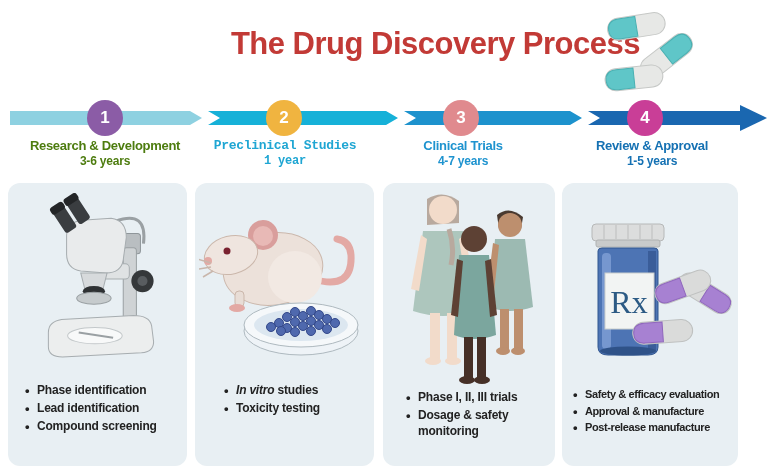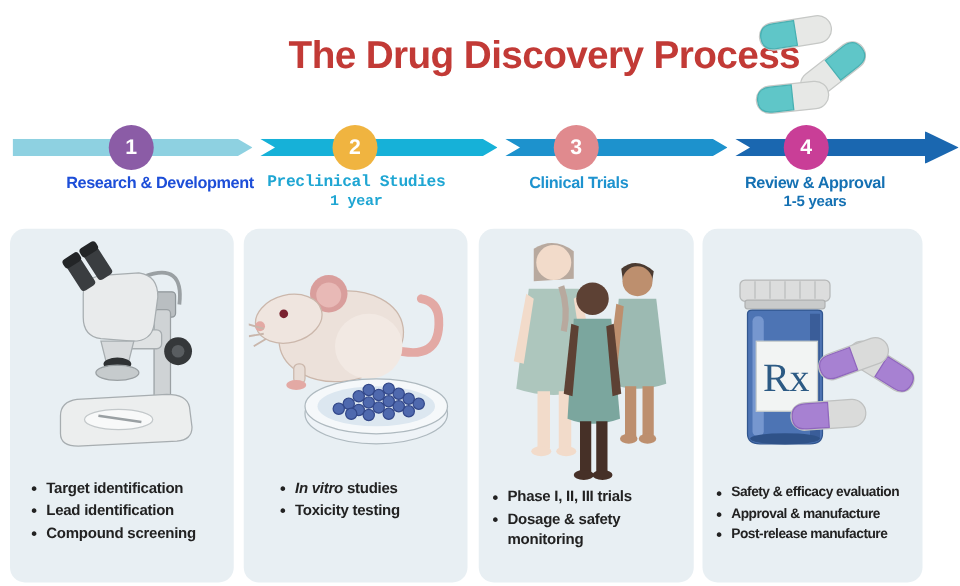--- a/index.html
+++ b/index.html
@@ -56,21 +56,21 @@
   ul.bullets{
     list-style:none;margin:0;padding:0;position:absolute;
     font-size:12px;font-weight:700;color:#222222;line-height:1.32;
     letter-spacing:-0.2px;
   }
   ul.bullets li{position:relative;padding-left:13px;margin-bottom:2px;}
   ul.bullets li::before{content:"\2022";position:absolute;left:1px;top:-1px;font-size:13px;}
   ul.bullets em{font-style:italic;}
   .p1 .bullets{left:16px;top:200px;width:156px;}
   .p2 .bullets{left:28px;top:200px;width:148px;}
-  .p3 .bullets{left:10px;top:207px;width:122px;}
+  .p3 .bullets{left:22px;top:207px;width:122px;}
   .p4 .bullets{left:10px;top:204px;width:166px;font-size:11px;letter-spacing:-0.4px;white-space:nowrap;}
 </style>
 </head>
 <body>
 
 <div class="canvas">
 
   <div class="title" style="color: rgb(194, 58, 54);">The Drug Discovery Process</div>
 
   <svg class="header-pills" viewBox="0 0 130 102">
@@ -94,29 +94,31 @@
     <div class="seg seg-mid seg3" style="background: rgb(29, 146, 205);"></div>
     <div class="seg seg-last seg4" style="background: rgb(26, 103, 176);"></div>
     <div class="arrowhead" style="background: rgb(26, 103, 176);"></div>
   </div>
 
   <div class="stage-circle c1" style="background: rgb(139, 92, 166);">1</div>
   <div class="stage-circle c2" style="background: rgb(240, 180, 64);">2</div>
   <div class="stage-circle c3" style="background: rgb(224, 138, 142);">3</div>
   <div class="stage-circle c4" style="background: rgb(201, 62, 151);">4</div>
 
-  <div class="stage-label l1" style="color: #1d4ed8; margin-left: 23px;">
+  <div class="stage-label l1" style="color: #4d7c0f;">
     <div class="name">Research &amp; Development</div>
+    <div class="dur">3-6 years</div>
   </div>
   <div class="stage-label l2" style="color: rgb(31, 166, 211); font-family: Liberation Mono, monospace;">
     <div class="name">Preclinical Studies</div>
     <div class="dur">1 year</div>
   </div>
   <div class="stage-label l3" style="color: rgb(30, 147, 207);">
     <div class="name">Clinical Trials</div>
+    <div class="dur">4-7 years</div>
   </div>
   <div class="stage-label l4" style="color: rgb(21, 113, 179);">
     <div class="name">Review &amp; Approval</div>
     <div class="dur">1-5 years</div>
   </div>
 
   <div class="panel p1">
     <svg class="illus" viewBox="0 0 130 170">
       <path d="M78 28 Q110 16 106 50" stroke="#9aa0a3" stroke-width="3" fill="none"></path>
       <rect x="83" y="40" width="20" height="20" rx="3" fill="#b9bec1" stroke="#8f969a"></rect>
@@ -132,21 +134,21 @@
         <rect x="41" y="2" width="15" height="8" rx="3" fill="#232527"></rect>
       </g>
       <path d="M44 79 L70 79 L66 95 L48 95 Z" fill="#d7dadc" stroke="#a7adb0"></path>
       <ellipse cx="57" cy="97" rx="11" ry="5" fill="#2e3133"></ellipse>
       <ellipse cx="57" cy="104" rx="17" ry="6" fill="#c6cbcd" stroke="#9aa0a3"></ellipse>
       <path d="M12 138 Q12 127 25 125 L96 121 Q112 121 114 131 L116 147 Q116 157 104 158 L26 162 Q12 162 12 152 Z" fill="#eceeee" stroke="#a7adb0"></path>
       <ellipse cx="58" cy="141" rx="27" ry="8" fill="#f8f9f9" stroke="#c3c8ca"></ellipse>
       <path d="M42 138 L76 143" stroke="#9aa0a3" stroke-width="2"></path>
     </svg>
     <ul class="bullets">
-      <li><em></em><span>Target identification</span></li>
+      <li><em></em><span>Phase identification</span></li>
       <li><em></em><span>Lead identification</span></li>
       <li><em></em><span>Compound screening</span></li>
     </ul>
   </div>
 
   <div class="panel p2">
     <svg class="illus" viewBox="0 0 172 152">
       <path d="M114 70 Q154 82 152 46 Q151 32 138 30" stroke="#e3a9a4" stroke-width="7" fill="none" stroke-linecap="round"></path>
       <ellipse cx="74" cy="60" rx="50" ry="36" fill="#ece1da" stroke="#cbb7ab" transform="rotate(-8 74 60)"></ellipse>
       <ellipse cx="96" cy="68" rx="27" ry="26" fill="#f2e9e3"></ellipse>

